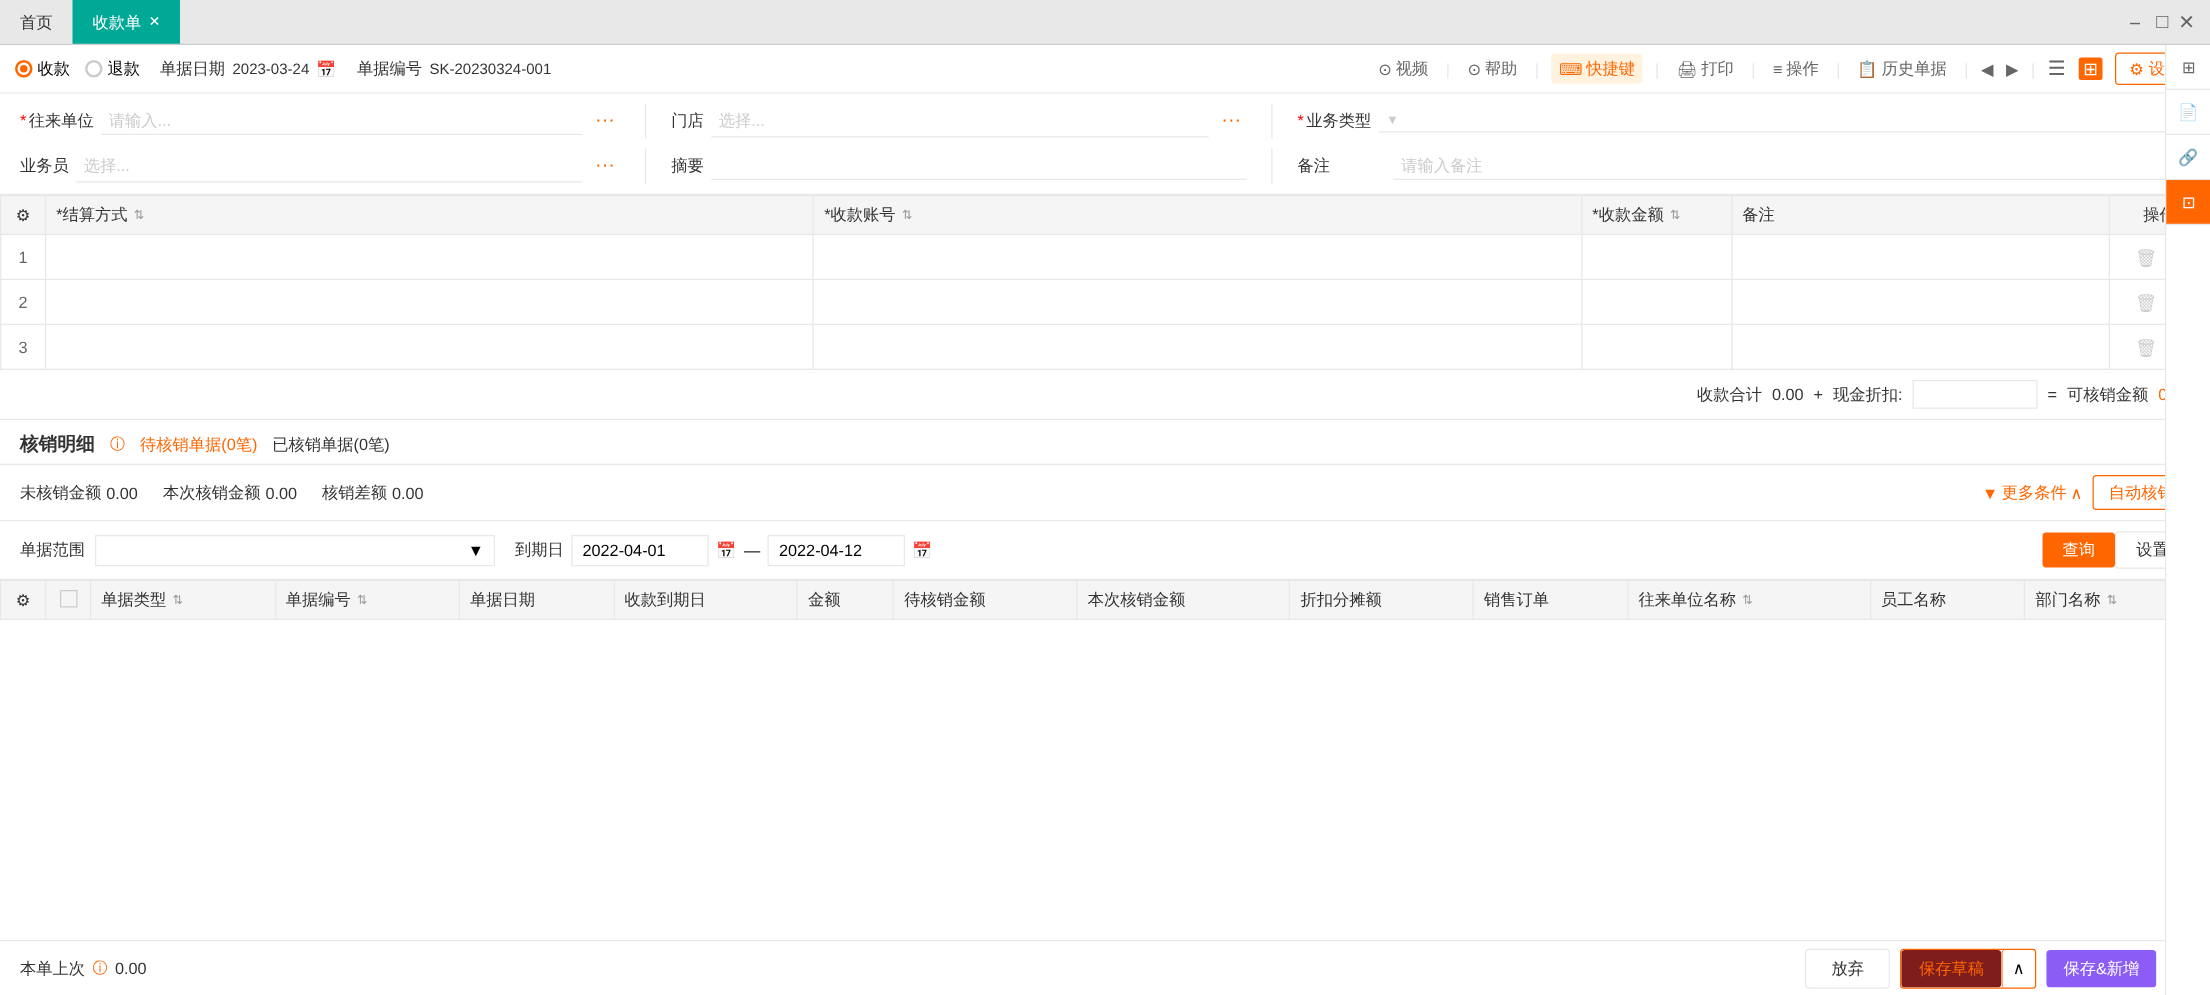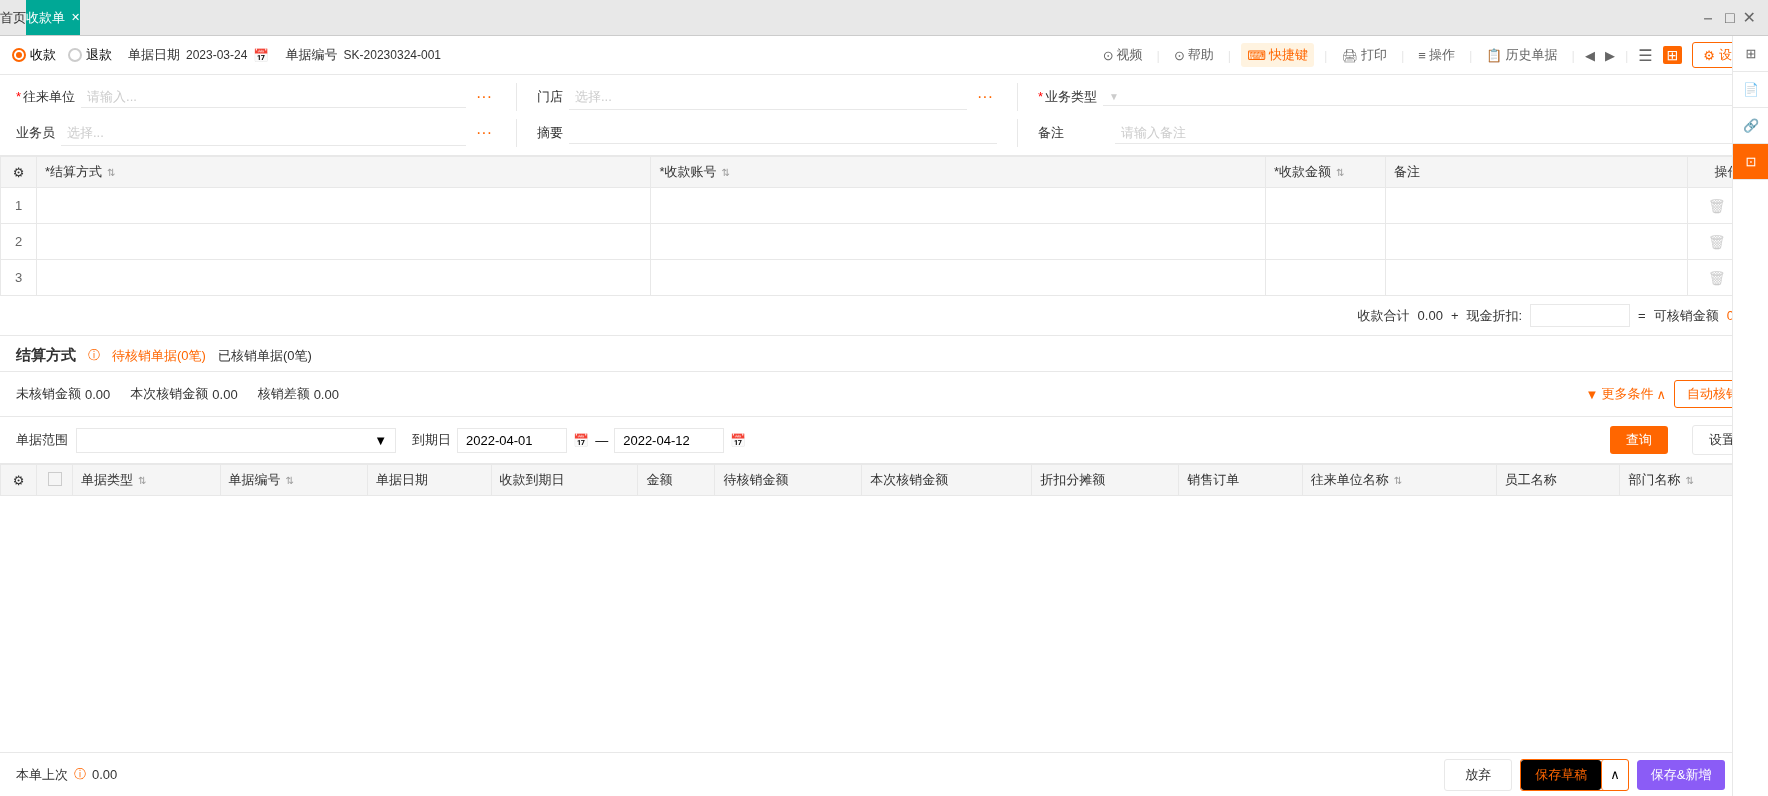--- a/index.html
+++ b/index.html
@@ -4,21 +4,21 @@
   <style>
     * { box-sizing: border-box; margin: 0; padding: 0; font-family: 'Microsoft YaHei', Arial, sans-serif; font-size: 13px; }
     body { background: #f0f2f5; width: 1768px; height: 796px; overflow: hidden; }
 
     
     .tab-bar {
       display: flex; align-items: center; background: #e8e8e8; height: 36px;
       border-bottom: 1px solid #ccc;
     }
     .tab-item {
-      display: flex; align-items: center; padding: 0 0; height: 100%;
+      display: flex; align-items: center; padding: 0 16px; height: 100%;
       cursor: pointer; font-size: 13px; color: #333; background: #e8e8e8;
     }
     .tab-item.active {
       background: #00a896; color: #fff;
     }
     .tab-item .tab-close {
       margin-left: 6px; font-size: 11px; cursor: pointer;
     }
     .tab-bar-right {
       margin-left: auto; display: flex; align-items: center; gap: 8px;
@@ -159,21 +159,21 @@
     }
     .date-range {
       display: flex; align-items: center; gap: 6px; font-size: 13px;
     }
     .date-range label { color: #333; }
     .date-input {
       border: 1px solid #e8e8e8; padding: 4px 8px; font-size: 13px;
       outline: none; width: 110px;
     }
     .cal-icon { color: #ccc; cursor: pointer; }
-    .filter-right { margin-left: auto; display: flex; align-items: center; gap: 24px; }
+    .filter-right { margin-left: auto; display: flex; align-items: center; gap: 0; }
     .btn-query {
       background: #f60; color: #fff; border: none;
       border-radius: 3px; padding: 5px 16px; cursor: pointer; font-size: 13px;
     }
     .btn-set {
       background: #fff; border: 1px solid #e8e8e8; color: #333;
       border-radius: 3px; padding: 5px 16px; cursor: pointer; font-size: 13px;
     }
 
     
@@ -192,21 +192,21 @@
       padding: 8px 16px; border-top: 1px solid #e8e8e8; gap: 16px;
       height: 44px;
     }
     .bottom-left { display: flex; align-items: center; gap: 6px; font-size: 13px; color: #333; }
     .bottom-right { margin-left: auto; display: flex; align-items: center; gap: 8px; }
     .btn-abandon {
       background: #fff; border: 1px solid #e8e8e8; color: #333;
       border-radius: 3px; padding: 6px 20px; cursor: pointer; font-size: 13px;
     }
     .btn-save-draft {
-      background: #000000; border: 1px solid #f60; color: #f60;
+      background: #7f1d1d; border: 1px solid #f60; color: #f60;
       border-radius: 3px; padding: 6px 14px; cursor: pointer; font-size: 13px;
       display: flex; align-items: center; gap: 0;
     }
     .btn-save-new {
       background: #8b5cf6; border: none; color: #fff;
       border-radius: 3px; padding: 6px 14px; cursor: pointer; font-size: 13px;
       display: flex; align-items: center; gap: 0;
     }
     .btn-arrow {
       background: inherit; border-left: 1px solid rgba(255,255,255,0.3);
@@ -446,21 +446,21 @@
     <span class="summary-value">0.00</span>
     <span>+</span>
     <span>现金折扣:</span>
     <input class="summary-input" type="text" style="">
     <span>=</span>
     <span>可核销金额</span>
     <span class="summary-orange">0.00</span>
   </div>
 
   <div class="section-header">
-    <span class="section-title">结算方式</span>
+    <span class="section-title">核销明细</span>
     <span class="info-icon">ⓘ</span>
     <div class="tag-link">
       <span>待核销单据(0笔)</span>
     </div>
     <div class="tag-link" style="color:#333;">
       <span>已核销单据(0笔)</span>
     </div>
   </div>
 
   <div class="stats-row">

